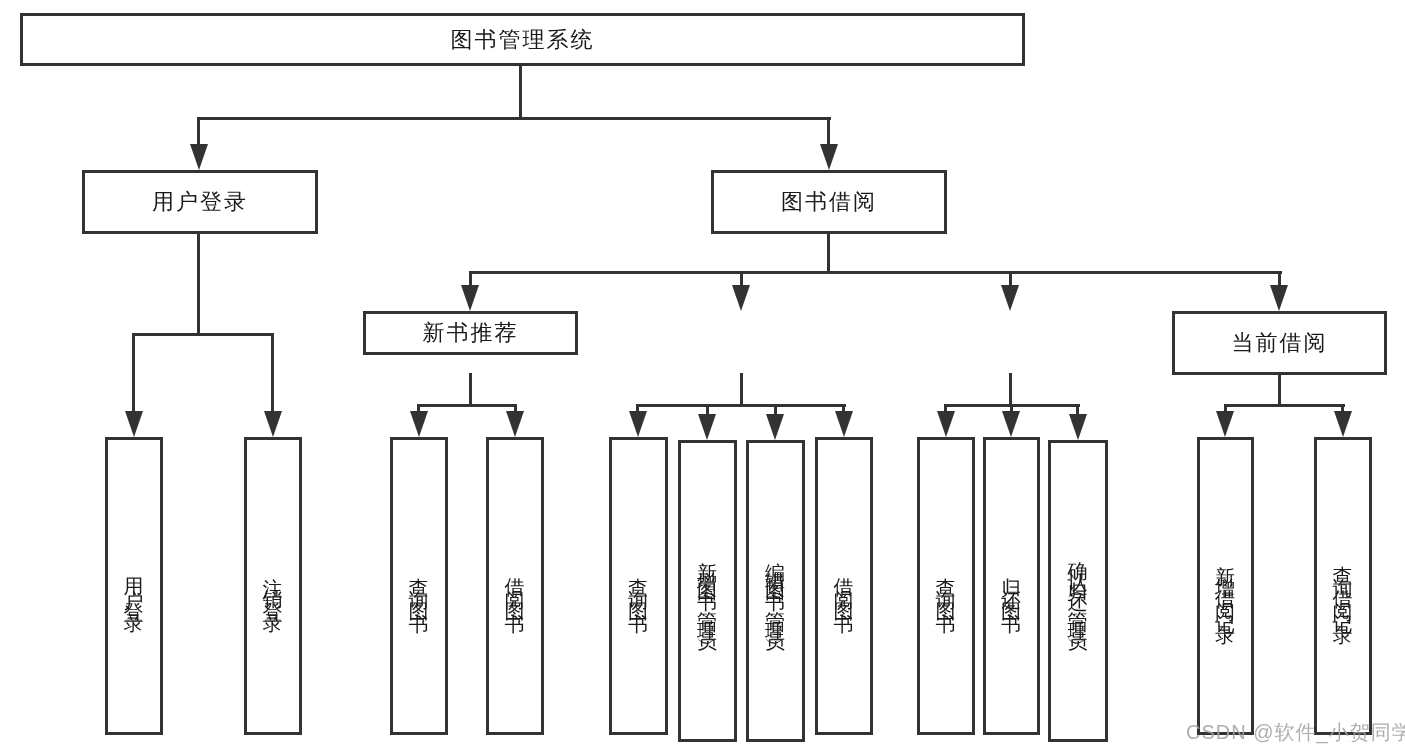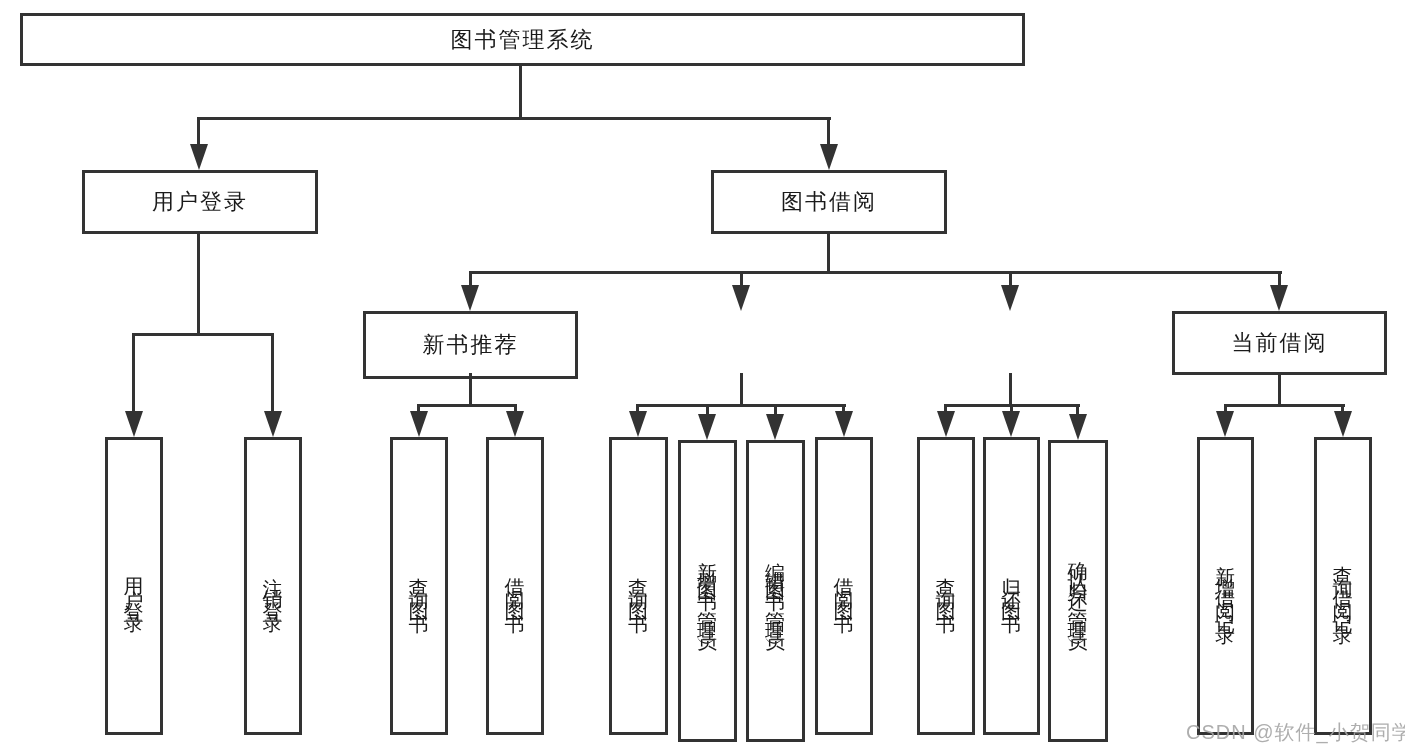--- a/index.html
+++ b/index.html
@@ -99,21 +99,21 @@
     <div class="line" style="left:469px;top:271px;width:3px;height:18px;"></div>
     <div class="arrowhead" style="left:461px;top:285px;"></div>
     <div class="line" style="left:740px;top:271px;width:3px;height:18px;"></div>
     <div class="arrowhead" style="left:732px;top:285px;"></div>
     <div class="line" style="left:1009px;top:271px;width:3px;height:18px;"></div>
     <div class="arrowhead" style="left:1001px;top:285px;"></div>
     <div class="line" style="left:1278px;top:271px;width:3px;height:18px;"></div>
     <div class="arrowhead" style="left:1270px;top:285px;"></div>
   </div>
 
-  <div class="node" style="left:363px;top:311px;width:215px;height:68px;font-family:Liberation Serif, serif;">
+  <div class="node" style="left:363px;top:311px;width:215px;height:44px;font-family:Liberation Serif, serif;">
     <span class="hlabel">新书推荐</span>
   </div>
   <div class="node" style="left:1172px;top:311px;width:215px;height:64px;">
     <span class="hlabel">当前借阅</span>
   </div>
 
   <div>
     <div class="line" style="left:469px;top:373px;width:3px;height:34px;"></div>
     <div class="line" style="left:417px;top:404px;width:100px;height:3px;"></div>
     <div class="line" style="left:417px;top:404px;width:3px;height:10px;"></div>

